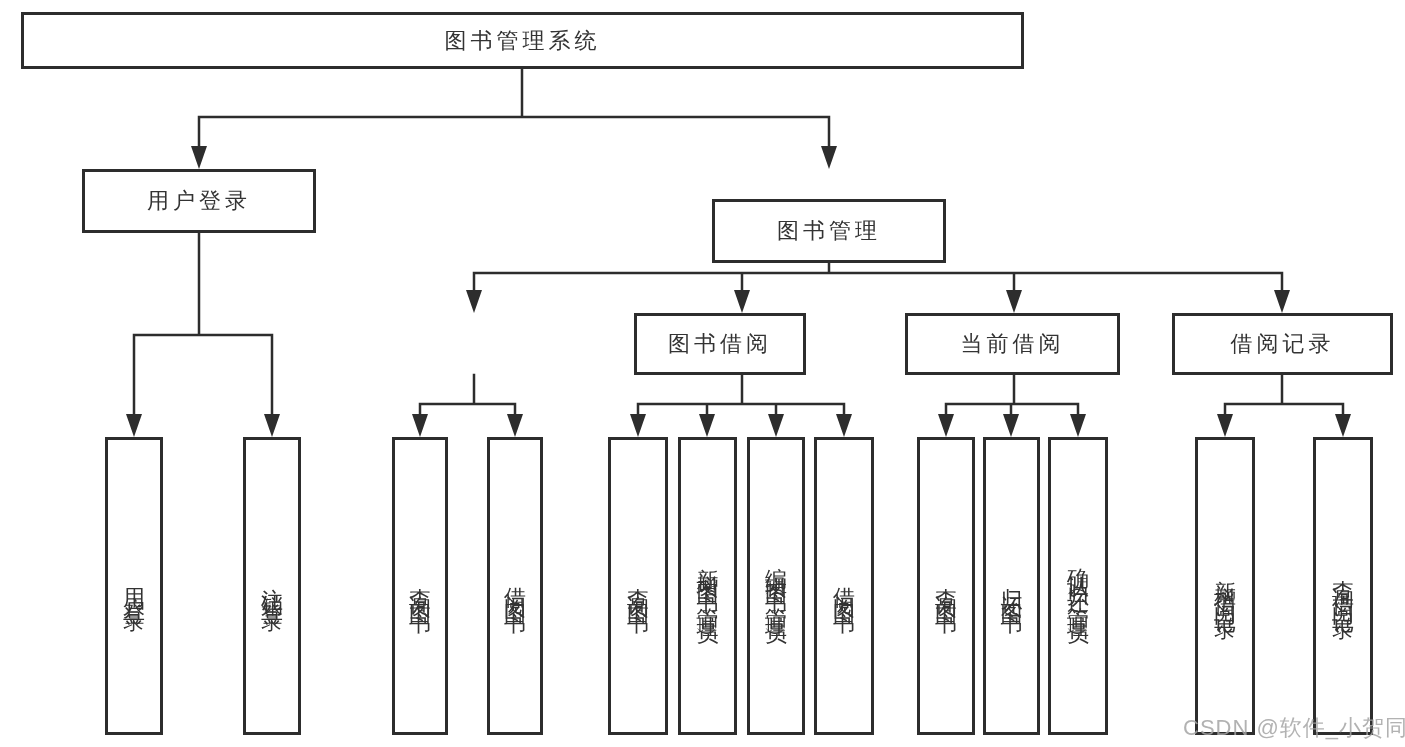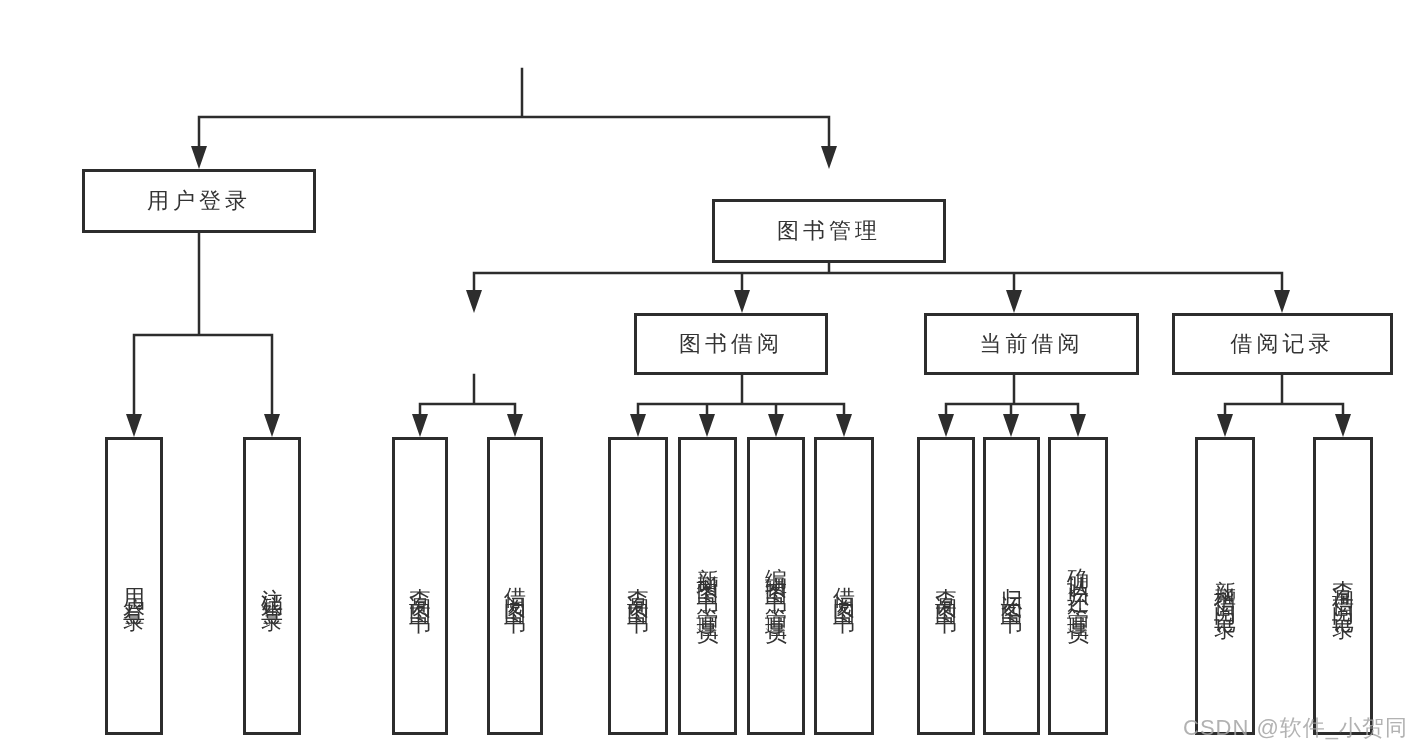--- a/index.html
+++ b/index.html
@@ -30,22 +30,22 @@
     white-space:normal;
     line-height:1.1;
   }
   
   .n-root  { left:21px;   top:12px;  width:1003px; height:57px; }
   
   .n-ul    { left:82px;   top:169px; width:234px;  height:64px; }
   .n-bm    { left:712px;  top:169px; width:234px;  height:64px;margin-top:30px; }
   
   .n-l3a   { left:363px;  top:313px; width:222px;  height:62px; }
-  .n-l3b   { left:634px;  top:313px; width:194px;  height:62px; }
-  .n-l3c   { left:924px;  top:313px; width:215px;  height:62px; }
+  .n-l3b   { left:634px;  top:313px; width:172px;  height:62px; }
+  .n-l3c   { left:905px;  top:313px; width:215px;  height:62px; }
   .n-l3d   { left:1172px; top:313px; width:221px;  height:62px; }
   
   .leaf    { top:437px; height:298px; }
   .lf1  { left:105px;  width:58px; }
   .lf2  { left:243px;  width:58px; }
   .lf3  { left:392px;  width:56px; }
   .lf4  { left:487px;  width:56px; }
   .lf5  { left:608px;  width:60px; }
   .lf6  { left:678px;  width:59px; }
   .lf7  { left:747px;  width:58px; }
@@ -100,20 +100,21 @@
       <use href="#arr" x="776" y="437"></use>
         <use href="#arr" x="844" y="437"></use>
       <use href="#arr" x="946" y="437"></use>
         <use href="#arr" x="1011" y="437"></use>
       <use href="#arr" x="1078" y="437"></use>
       <use href="#arr" x="1225" y="437"></use>
         <use href="#arr" x="1343" y="437"></use>
     </g>
   </svg>
 
+  <div class="node n-root">图书管理系统</div>
 
   <div class="node n-ul">用户登录</div>
   <div class="node n-bm">图书管理</div>
 
   <div class="node n-l3b">图书借阅</div>
   <div class="node n-l3c">当前借阅</div>
   <div class="node n-l3d">借阅记录</div>
 
   <div class="node leaf lf1">
     <span>用户登录</span>

